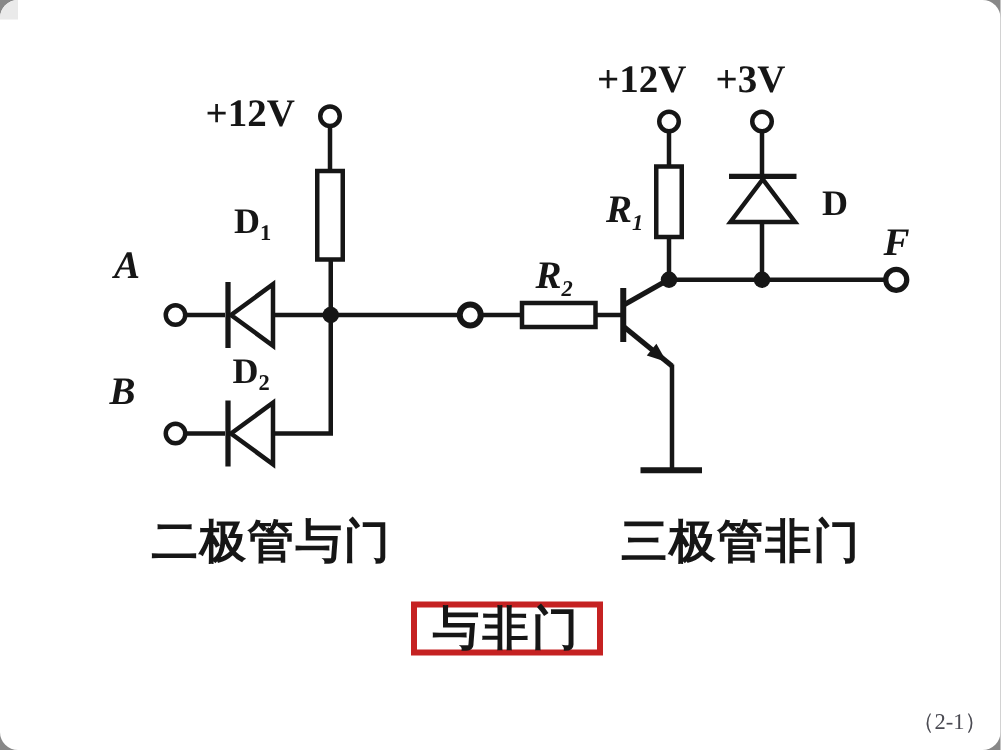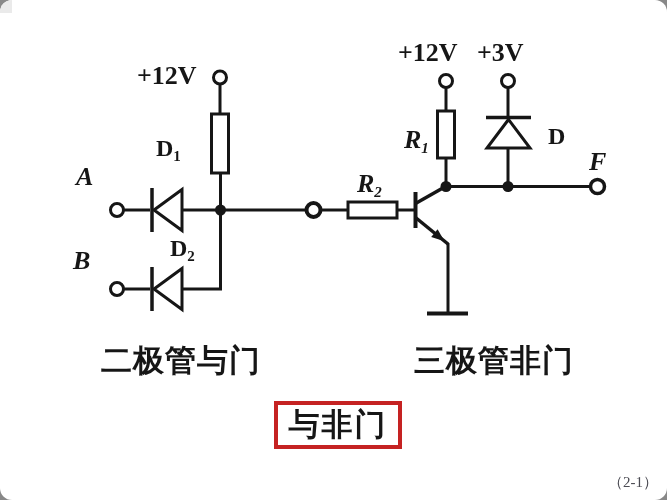--- a/index.html
+++ b/index.html
@@ -16,21 +16,21 @@
   .wk4  { stroke:var(--ink); stroke-width:4; fill:none; }
   .wk35 { stroke:var(--ink); stroke-width:3.5; fill:none; }
   .body-w { fill:#ffffff; }
   .dot  { fill:var(--ink); stroke:none; }
   .lbl { position:absolute; font-weight:bold; font-size:26px; line-height:1; white-space:nowrap; }
   .it  { font-style:italic; }
   .sub { font-size:15px; vertical-align:-5px; }
   .mid { font-size:24px; }
   .caption { position:absolute; font-size:31px; font-weight:bold; line-height:1; white-space:nowrap; letter-spacing:1px; }
   .hl-box {
-    position:absolute; left:274px; top:401px; width:128px; height:48px;
+    position:absolute; left:274px; top:401px; width:128px; height:36px;
     border:4px solid var(--red); background:#ffffff;
     display:flex; align-items:center; justify-content:center;font-family:Liberation Serif, serif;
   }
   .hl-box .caption-text { font-size:31px; font-weight:bold; letter-spacing:2px; }
   .page-num { position:absolute; left:608px; top:473px; font-size:15px; color:var(--page); line-height:1.2; }
   .artifact { position:absolute; left:0; top:0; width:12px; height:13px; background:#eaeaea; }
 </style>
 </head>
 <body>
 
@@ -94,21 +94,21 @@
       <circle class="wk body-w" cx="508" cy="81" r="6.5"></circle>
       <circle class="wk35 body-w" cx="597.5" cy="186.5" r="7"></circle>
     </g>
   </svg>
 
   <div class="lbl" style="left:137px; top:63px;">+12V</div>
   <div class="lbl it" style="left:76px; top:164px;">A</div>
   <div class="lbl it" style="left:73px; top:248px;">B</div>
 
   <div class="lbl mid" style="left:156px; top:136px;"><span>D</span><span class="sub">1</span></div>
-  <div class="lbl mid" style="left:170px; top:236px;"><span>D</span><span class="sub">2</span></div>
+  <div class="lbl mid" style="left:155px; top:236px;"><span>D</span><span class="sub">2</span></div>
 
   <div class="lbl" style="left:398px; top:40px;">+12V</div>
   <div class="lbl" style="left:477px; top:40px;">+3V</div>
 
   <div class="lbl it" style="left:404px; top:127px;"><span>R</span><span class="sub">1</span></div>
   <div class="lbl it" style="left:357px; top:171px;"><span>R</span><span class="sub">2</span></div>
 
   <div class="lbl mid" style="left:548px; top:124px;">D</div>
   <div class="lbl it" style="left:589px; top:149px;">F</div>
 

